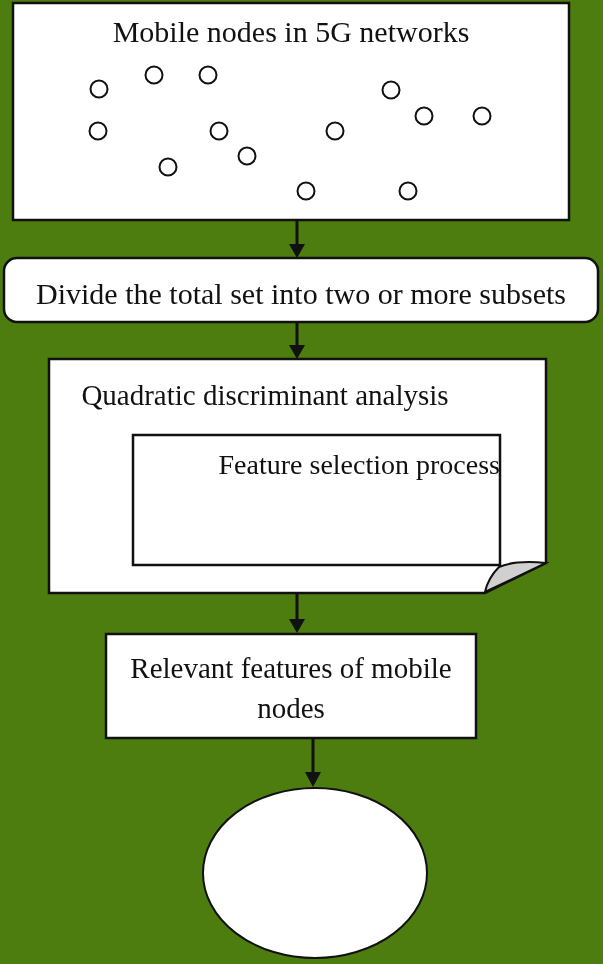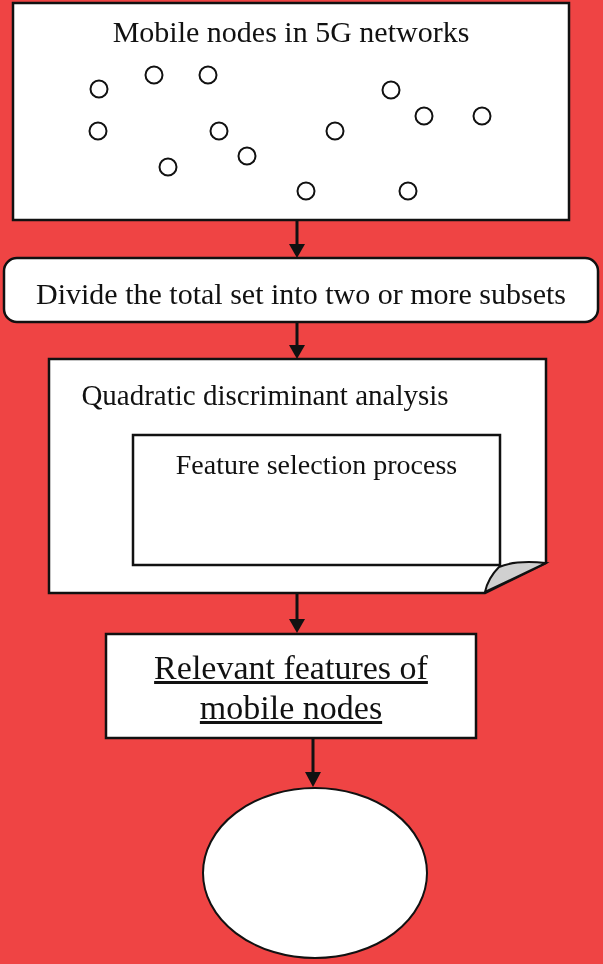--- a/index.html
+++ b/index.html
@@ -1,33 +1,33 @@
 <!DOCTYPE html>
 <html style="--stroke: #111111; --fold: #d0d0d0;"><head>
 <meta charset="utf-8">
 <style>
   html,body{margin:0;padding:0;background:#ffffff;}
   #canvas{
-    position:relative;width:603px;height:964px;background:#ef4444;
+    position:relative;width:603px;height:964px;background:#4d7c0f;
     font-family:"Liberation Serif","DejaVu Serif",serif;color:#111;
     overflow:hidden;
   }
   #shapes{position:absolute;left:0;top:0;width:603px;height:964px;}
   #shapes .outline{fill:#ffffff;stroke:var(--stroke,#111);stroke-width:2.5px;}
   #shapes .thin{stroke-width:2px;}
   #shapes .arrow-line{stroke:var(--stroke,#111);stroke-width:3px;}
   #shapes .arrow-head{fill:var(--stroke,#111);stroke:none;}
   #shapes .fold{fill:var(--fold,#d0d0d0);stroke:var(--stroke,#111);stroke-width:2px;}
   #shapes circle{fill:#ffffff;stroke:var(--stroke,#111);stroke-width:2px;}
   .label{position:absolute;text-align:center;line-height:1.35;}
   .lbl-nodes-title{left:13px;top:12px;width:556px;font-size:30px;}
   .lbl-divide{left:4px;top:262px;width:594px;height:64px;line-height:64px;font-size:30px;white-space:nowrap;}
   .lbl-qda{left:49px;top:376px;width:432px;font-size:29px;}
-  .lbl-feature{left:133px;top:446px;width:367px;font-size:28px;}
-  .lbl-relevant{left:116px;top:648px;width:350px;font-size:34px;line-height:40px;text-decoration:underline;}
+  .lbl-feature{left:133px;top:446px;width:367px;font-size:28px;text-align:right;}
+  .lbl-relevant{left:116px;top:648px;width:350px;font-size:29px;line-height:40px;}
   .lbl-result{left:230px;top:818px;width:170px;font-size:28px;line-height:40px;}
 </style>
 </head>
 <body>
 
 <div id="canvas">
 
   <svg id="shapes" viewBox="0 0 603 964" xmlns="http://www.w3.org/2000/svg">
 
     <rect class="outline" x="13" y="3" width="556" height="217"></rect>

